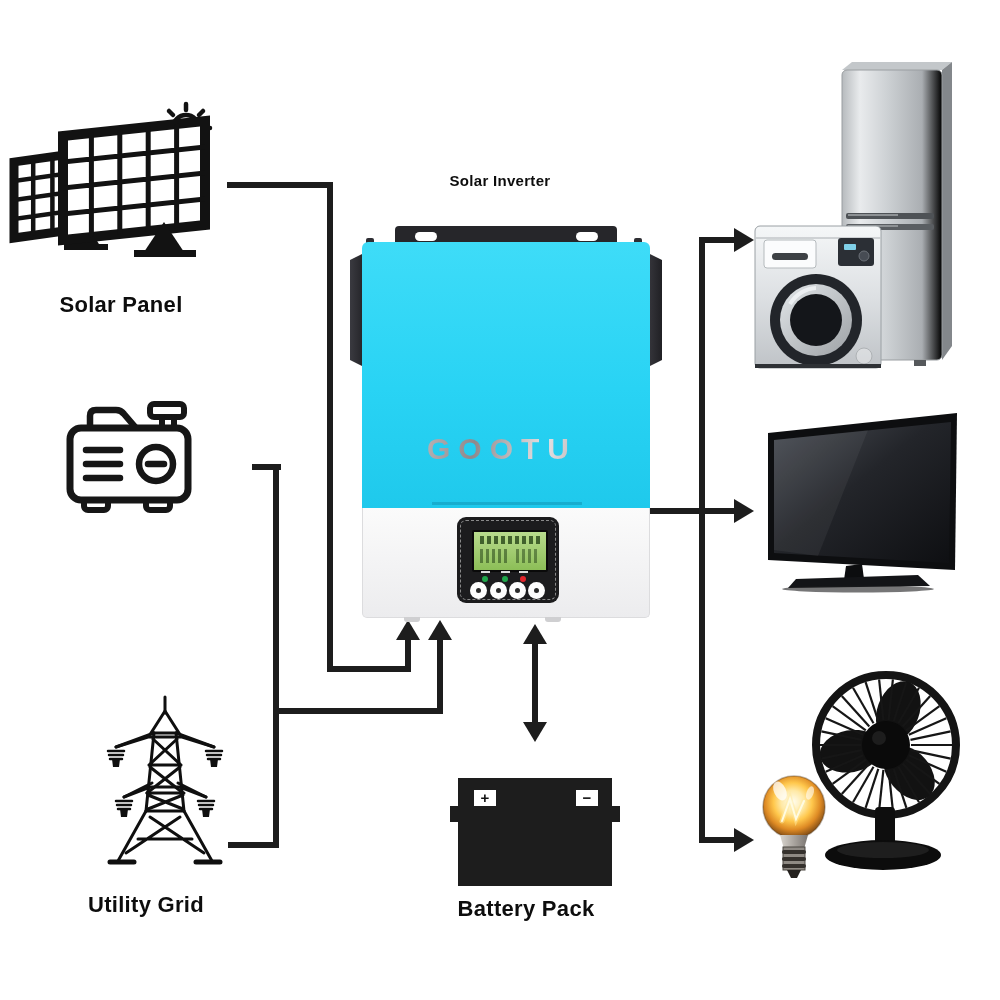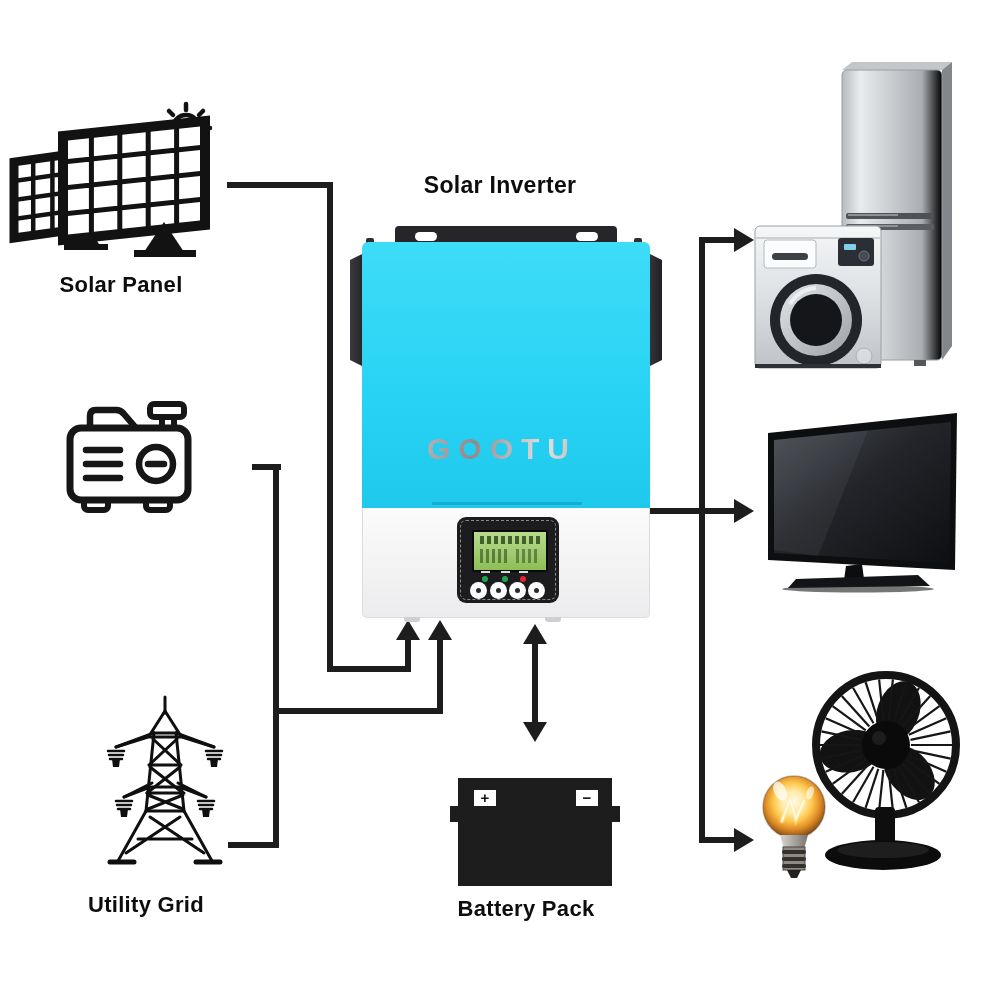--- a/index.html
+++ b/index.html
@@ -43,22 +43,22 @@
   
   .bat{position:absolute;background:#1d1d1d;}
   .bat-term{position:absolute;width:22px;height:16px;background:#fff;color:#111;font-weight:700;
             font-size:15px;line-height:16px;text-align:center;top:790px;}
 </style>
 </head>
 <body>
 
 <div id="canvas">
 
-  <div class="lbl" style="left:350px;top:172px;width:300px;font-size:23px;">Solar Inverter</div>
-  <div class="lbl" style="left:21px;top:272px;width:200px;">Solar Panel</div>
+  <div class="lbl" style="left:350px;top:172px;width:300px;font-size:15px;">Solar Inverter</div>
+  <div class="lbl" style="left:21px;top:292px;width:200px;">Solar Panel</div>
   <div class="lbl" style="left:426px;top:896px;width:200px;">Battery Pack</div>
   <div class="lbl" style="left:46px;top:892px;width:200px;">Utility Grid</div>
 
   <div class="ln" style="left:227px;top:182px;width:104px;height:6px;"></div>
   <div class="ln" style="left:327px;top:182px;width:6px;height:490px;"></div>
   <div class="ln" style="left:327px;top:666px;width:84px;height:6px;"></div>
   <div class="ln" style="left:405px;top:640px;width:6px;height:32px;"></div>
   <div class="arr-up" style="left:396px;top:620px;"></div>
 
   <div class="ln" style="left:252px;top:464px;width:29px;height:6px;"></div>

